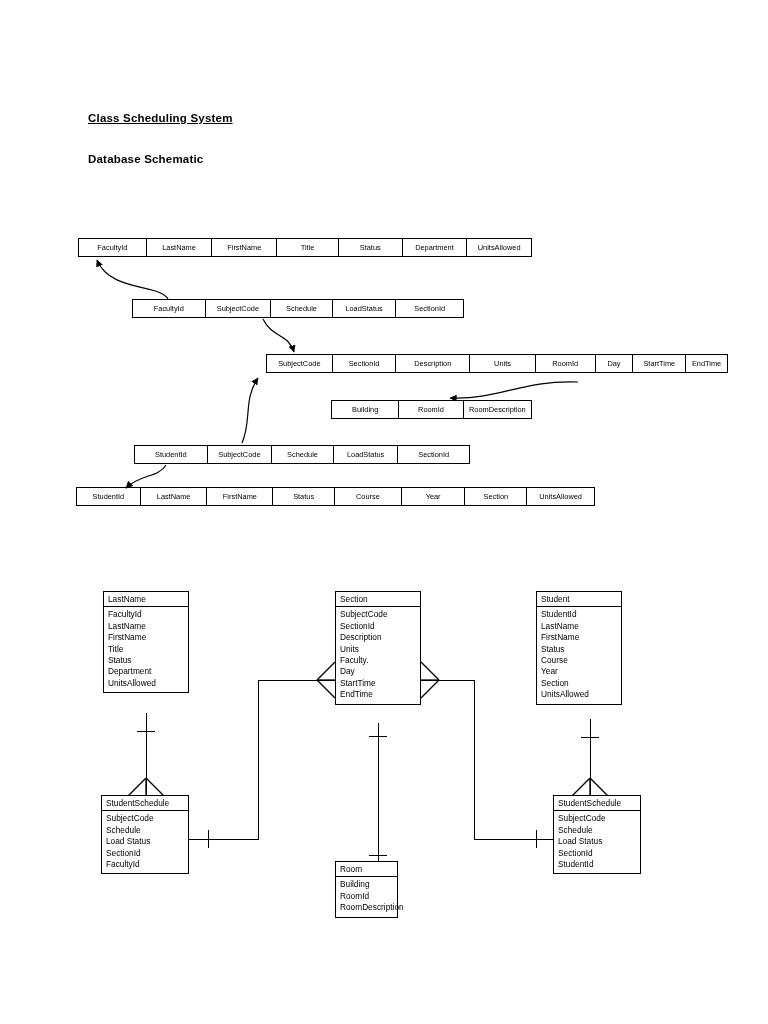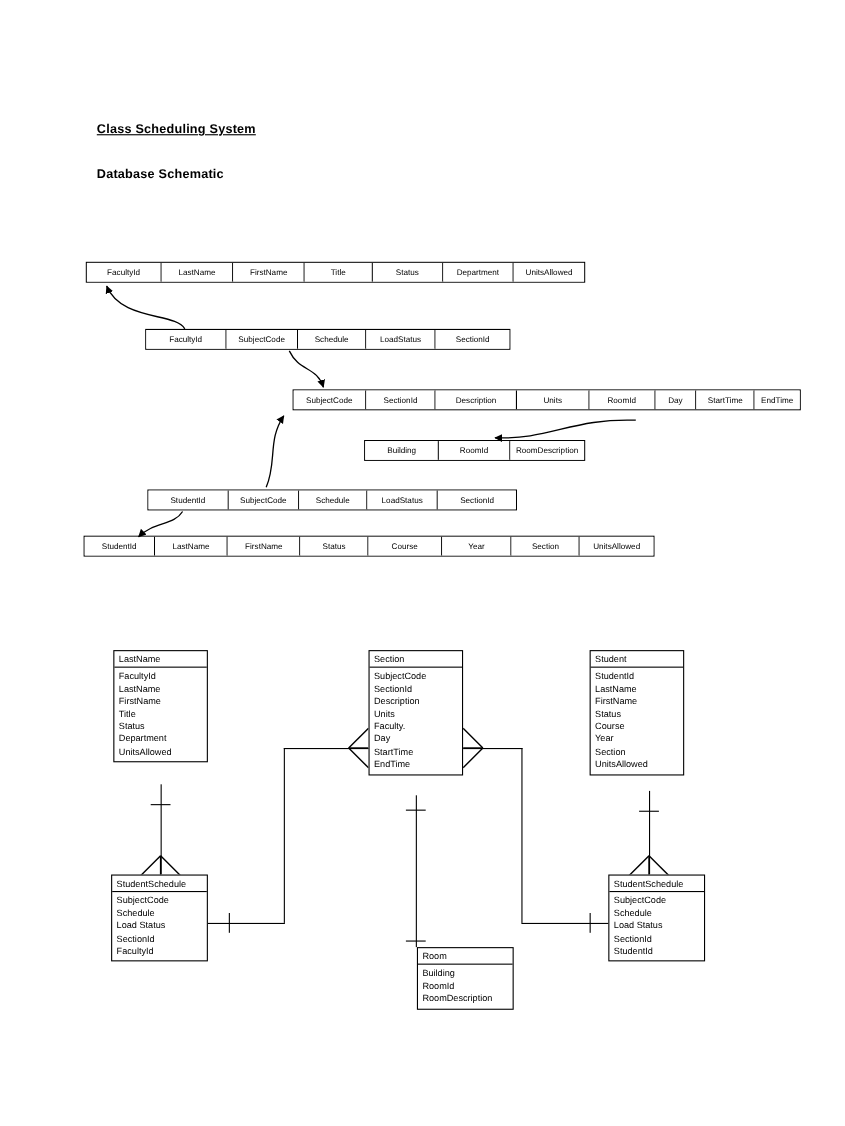--- a/index.html
+++ b/index.html
@@ -255,21 +255,21 @@
   <div class="ent-title">StudentSchedule</div>
   <div class="ent-attrs">
     <div>SubjectCode</div>
     <div>Schedule</div>
     <div>Load Status</div>
     <div>SectionId</div>
     <div>StudentId</div>
   </div>
 </div>
 
-<div class="entity" style="left:335px; top:861px; width:88px;margin-left:44px;">
+<div class="entity" style="left:335px; top:861px; width:63px;">
   <div class="ent-title">Room</div>
   <div class="ent-attrs">
     <div>Building</div>
     <div>RoomId</div>
     <div>RoomDescription</div>
   </div>
 </div>
 
 <div class="line-v" style="left:146px; top:713px; height:82px;"></div>
 <div class="tick-h" style="left:137px; top:731px;"></div>

